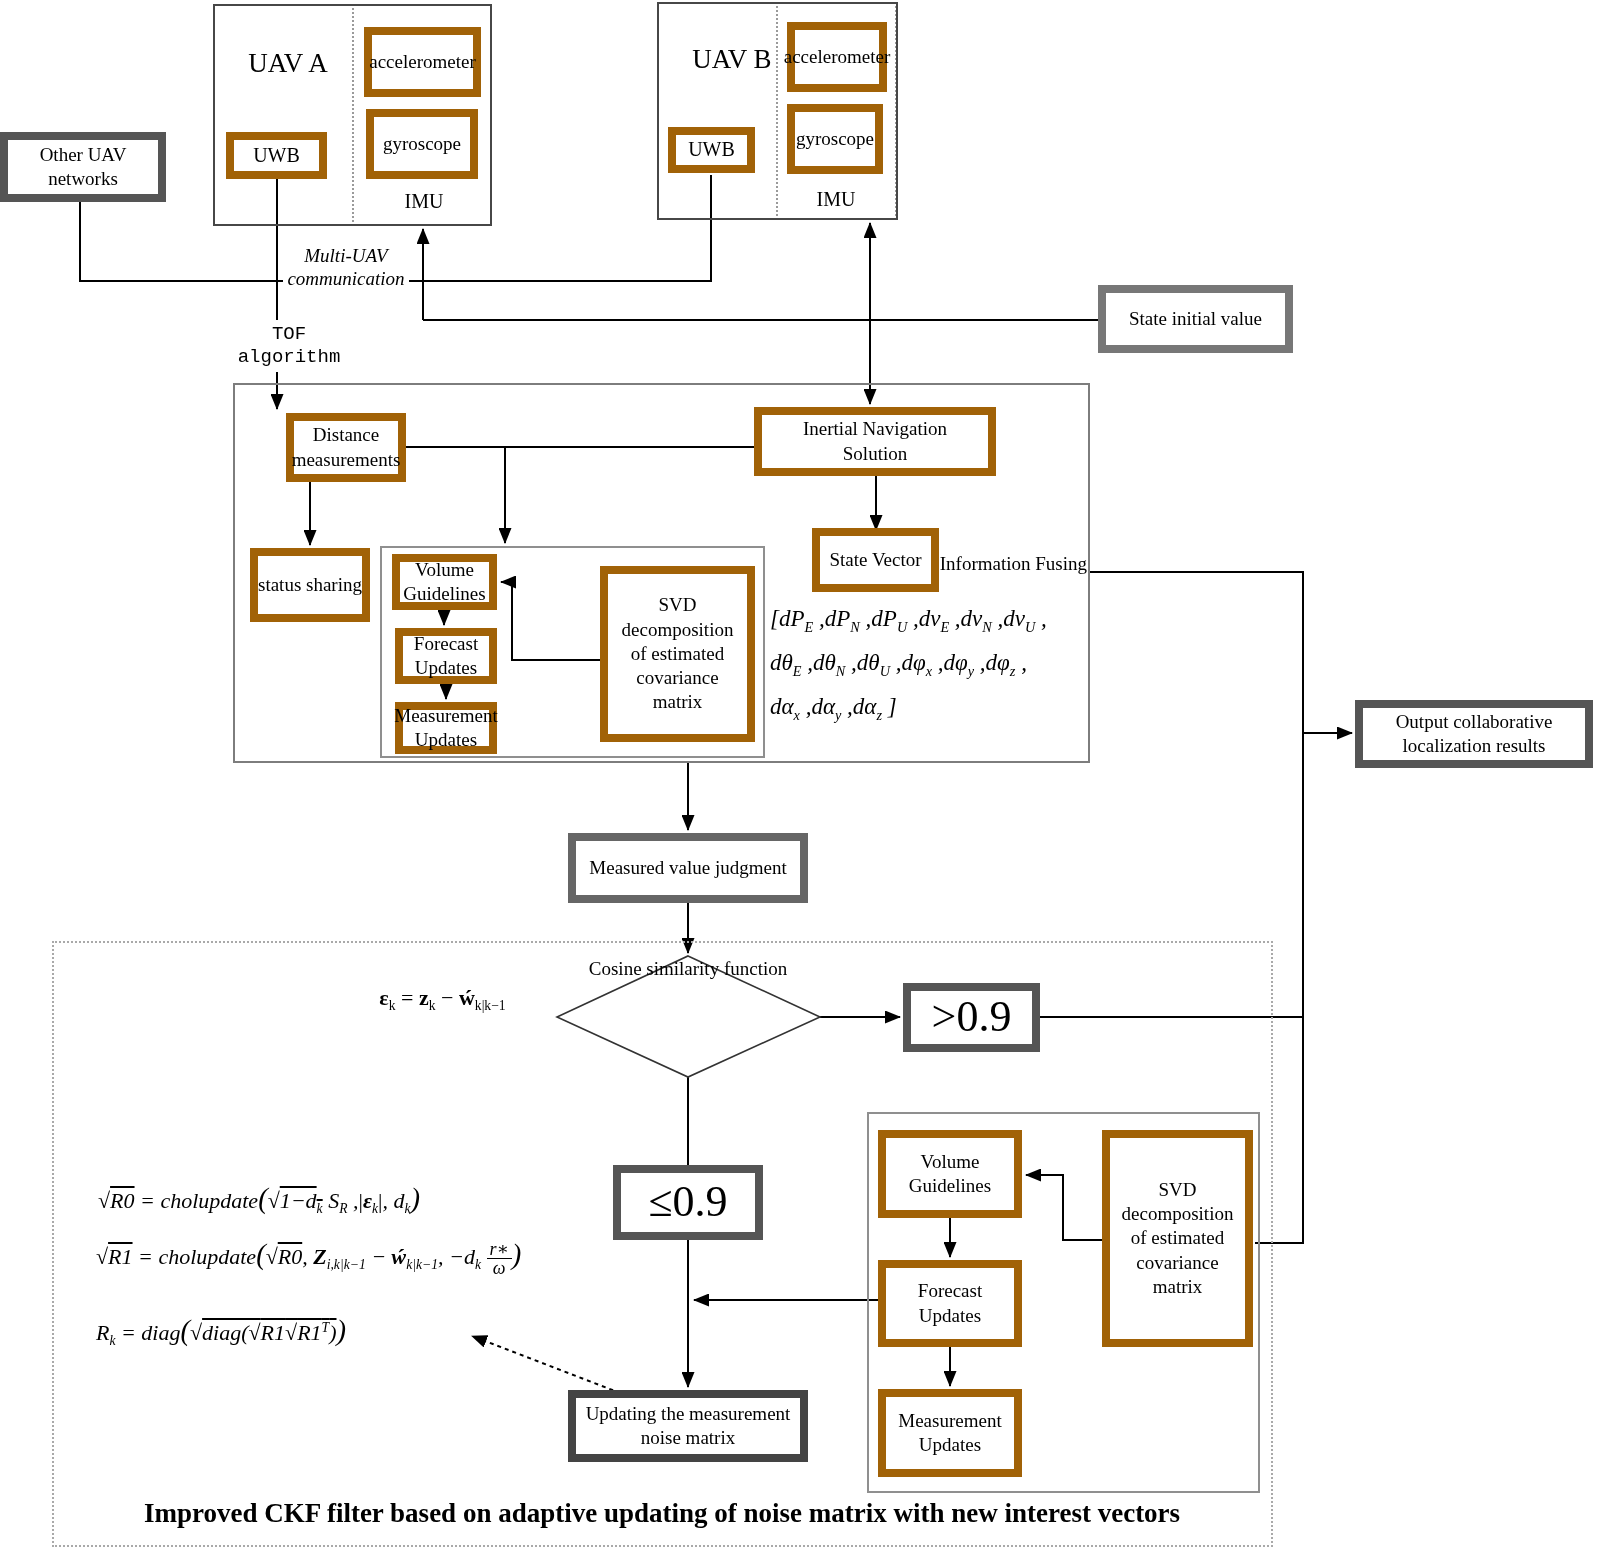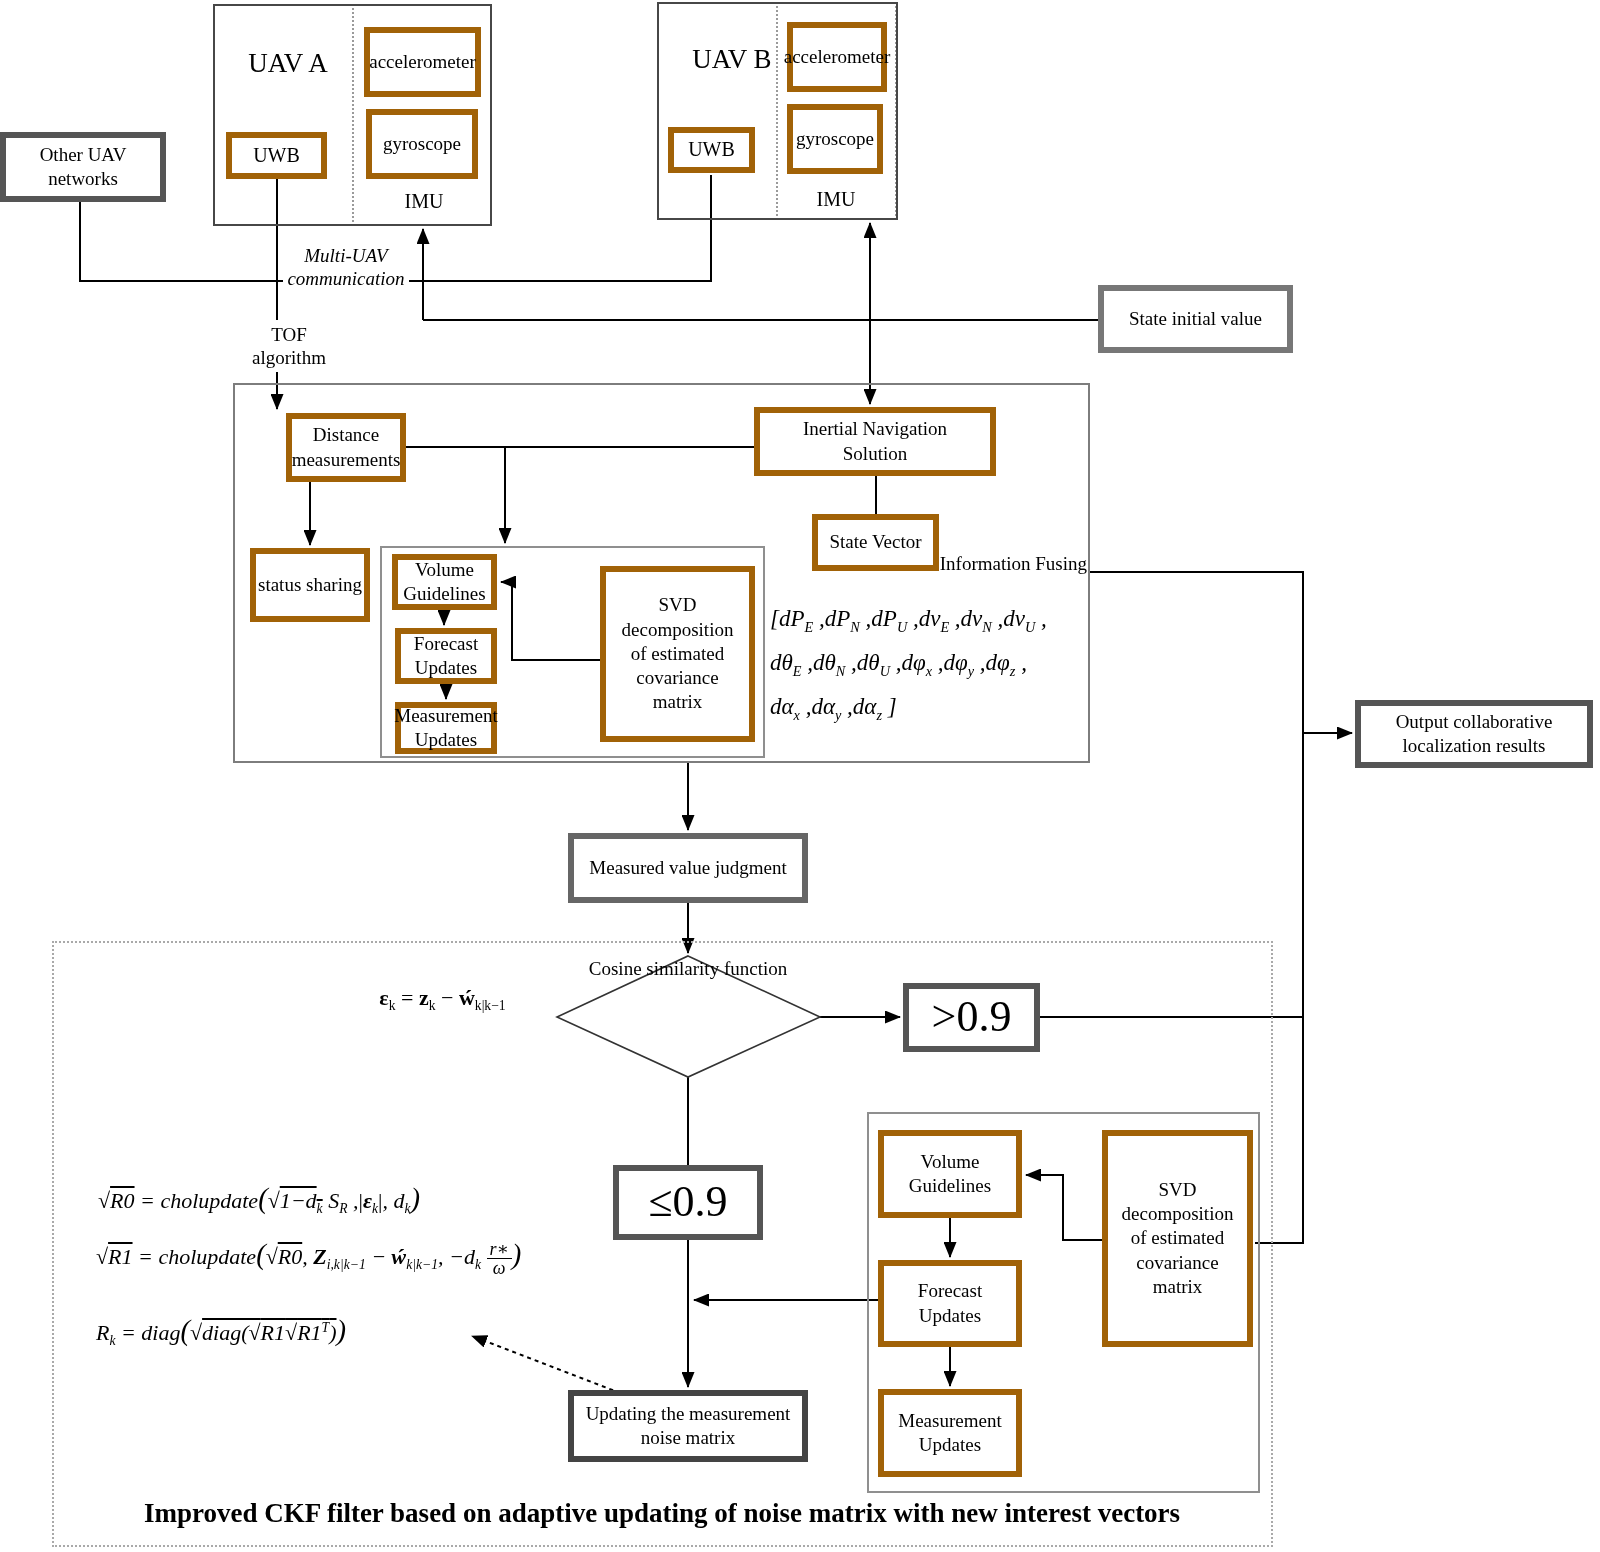--- a/index.html
+++ b/index.html
@@ -4,21 +4,21 @@
 <style>
   html,body{margin:0;padding:0;background:#ffffff;}
   .stage{
     position:relative;width:1600px;height:1552px;background:#ffffff;
     font-family:"Liberation Serif","DejaVu Serif",serif;color:#000;
     overflow:hidden;
   }
   svg.wires{position:absolute;left:0;top:0;width:1600px;height:1552px;}
   .box{
     position:absolute;display:flex;align-items:center;justify-content:center;
-    text-align:center;background:#fff;border:6px solid #a16207;box-sizing:border-box;
+    text-align:center;background:#fff;border:8px solid #a16207;box-sizing:border-box;
     line-height:1.28;
   }
   .prelines{white-space:pre-line;}
   .container{position:absolute;border:2px solid #8a8a8a;box-sizing:border-box;background:transparent;}
   .dottedbox{position:absolute;border:2px dotted #a9a9a9;box-sizing:border-box;background:transparent;}
   .imubox{position:absolute;border:2px dotted #9a9a9a;box-sizing:border-box;background:transparent;}
   .lbl{
     position:absolute;background:#fff;text-align:center;line-height:1.22;
     display:flex;align-items:center;justify-content:center;
   }
@@ -116,35 +116,35 @@
     <span>gyroscope</span>
   </div>
   <div class="txt f20" style="left:796px;top:186px;width:80px;text-align:center;">IMU</div>
 
   <div class="box f19" style="left:1098px;top:285px;width:195px;height:68px;border-color:#777;">
     <span>State initial value</span>
   </div>
 
   <div class="lbl f19 prelines" style="left:283px;top:240px;width:126px;height:54px;font-style:italic;">Multi-UAV
 communication</div>
-  <div class="lbl f19 prelines" style="left:246px;top:320px;width:86px;height:52px;">TOF
+  <div class="lbl f19 prelines" style="left:246px;top:320px;width:86px;height:52px;font-family:Liberation Mono, monospace;">TOF
 algorithm</div>
 
   <div class="box f19 prelines" style="left:250px;top:413px;width:120px;height:69px;margin-left:36px;">
     <span>Distance
 measurements</span>
   </div>
   <div class="box f19" style="left:250px;top:548px;width:120px;height:74px;">
     <span>status sharing</span>
   </div>
   <div class="box f19 prelines" style="left:754px;top:407px;width:242px;height:69px;">
     <span>Inertial Navigation
 Solution</span>
   </div>
-  <div class="box f19" style="left:812px;top:514px;width:127px;height:57px;">
+  <div class="box f19" style="left:812px;top:528px;width:127px;height:64px;">
     <span>State Vector</span>
   </div>
   <div class="txt f19" style="left:935px;top:552px;width:152px;text-align:right;">Information Fusing</div>
 
   <div class="box f19 prelines" style="left:392px;top:554px;width:105px;height:56px;">
     <span>Volume
 Guidelines</span>
   </div>
   <div class="box f19 prelines" style="left:395px;top:628px;width:102px;height:56px;">
     <span>Forecast

